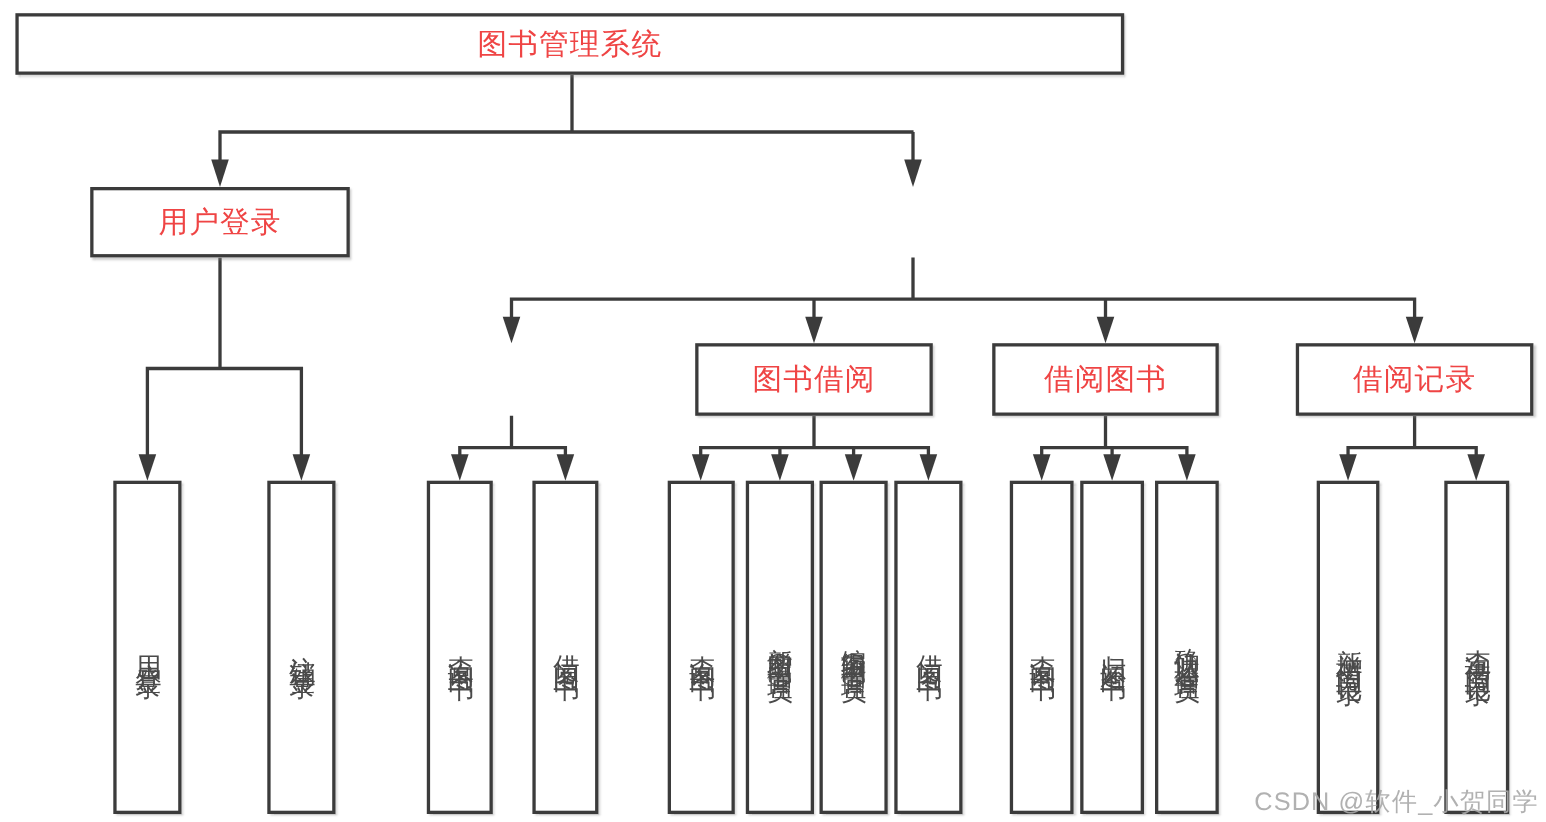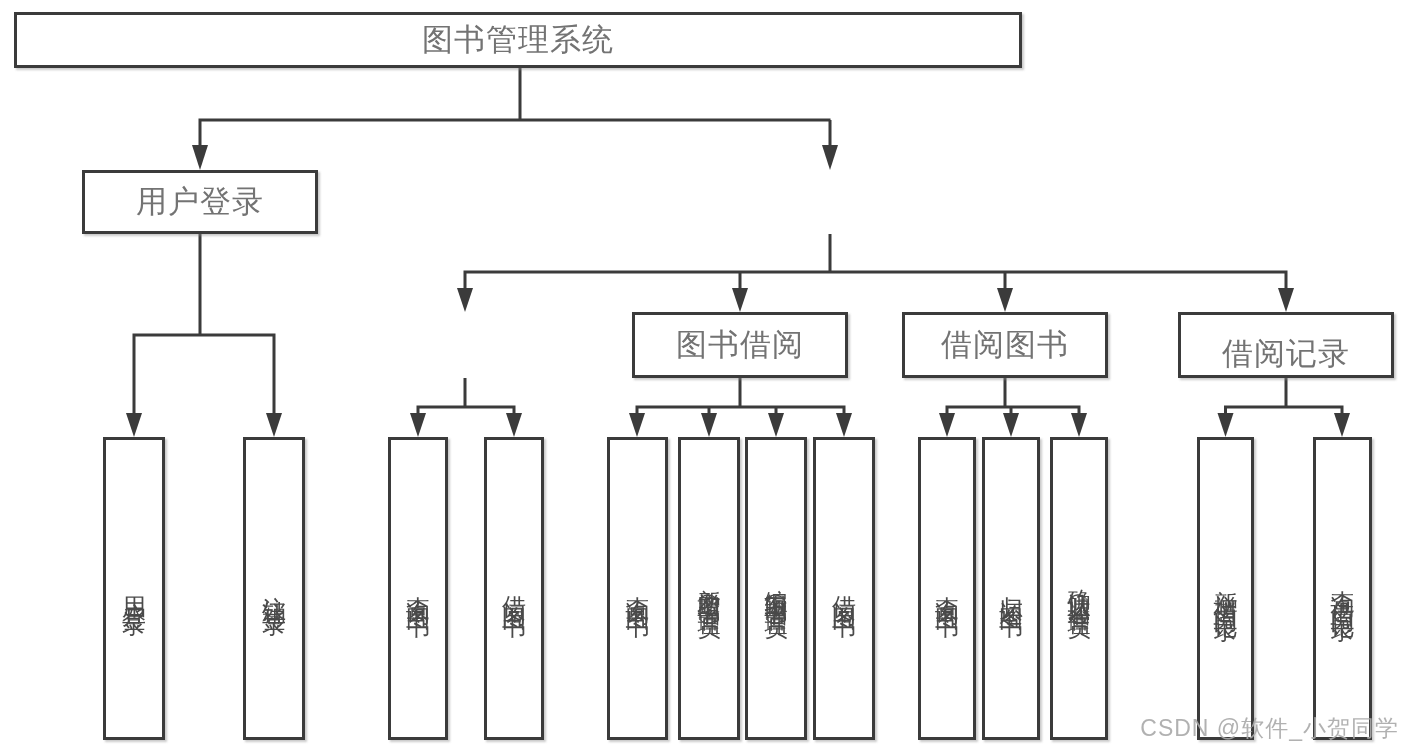--- a/index.html
+++ b/index.html
@@ -36,23 +36,23 @@
     position: absolute;
     box-sizing: border-box;
     background: #ffffff;
     border: 3px solid #3b3b3b;
     box-shadow: 2px 2px 2px rgba(140,140,140,0.45);
     display: flex;
     align-items: center;
     justify-content: center;
   }
   .h-label {
-    font-size: 31px;
+    font-size: 27px;
     letter-spacing: 1px;
-    color: #737373;
+    color: #ef4444;
     white-space: nowrap;
   }
   .v-label {
     writing-mode: vertical-rl;
     text-orientation: mixed;
     font-size: 24px;
     letter-spacing: 6px;
     color: #4a4a4a;
     line-height: 1;
   }
@@ -60,21 +60,21 @@
     letter-spacing: 4px;
     font-size: 23px;
   }
   
   .box-root    { left: 14px;   top: 12px;  width: 1008px; height: 56px; }
   .box-login   { left: 82px;   top: 170px; width: 236px;  height: 64px; }
   .box-mgmt    { left: 712px;  top: 170px; width: 238px;  height: 64px; }
   .box-newbook { left: 362px;  top: 312px; width: 206px;  height: 66px; }
   .box-borrow  { left: 632px;  top: 312px; width: 216px;  height: 66px; }
   .box-current { left: 902px;  top: 312px; width: 206px;  height: 66px; }
-  .box-records { left: 1178px; top: 312px; width: 216px;  height: 66px; align-items: flex-end; }
+  .box-records { left: 1178px; top: 312px; width: 216px;  height: 66px; }
   .leaf { top: 437px; height: 303px; }
   .box-a1 { left: 103px;  width: 62px; }
   .box-a2 { left: 243px;  width: 62px; }
   .box-b1 { left: 388px;  width: 60px; }
   .box-b2 { left: 484px;  width: 60px; }
   .box-c1 { left: 607px;  width: 61px; }
   .box-c2 { left: 678px;  width: 62px; }
   .box-c3 { left: 745px;  width: 62px; }
   .box-c4 { left: 813px;  width: 62px; }
   .box-d1 { left: 918px;  width: 58px; }

